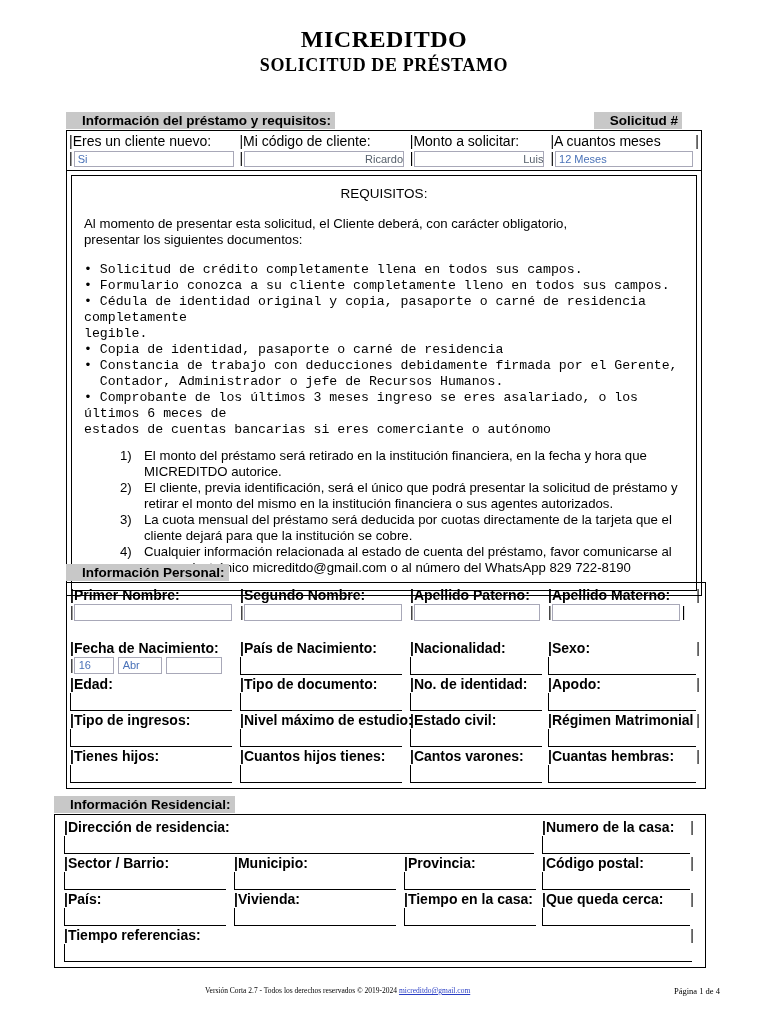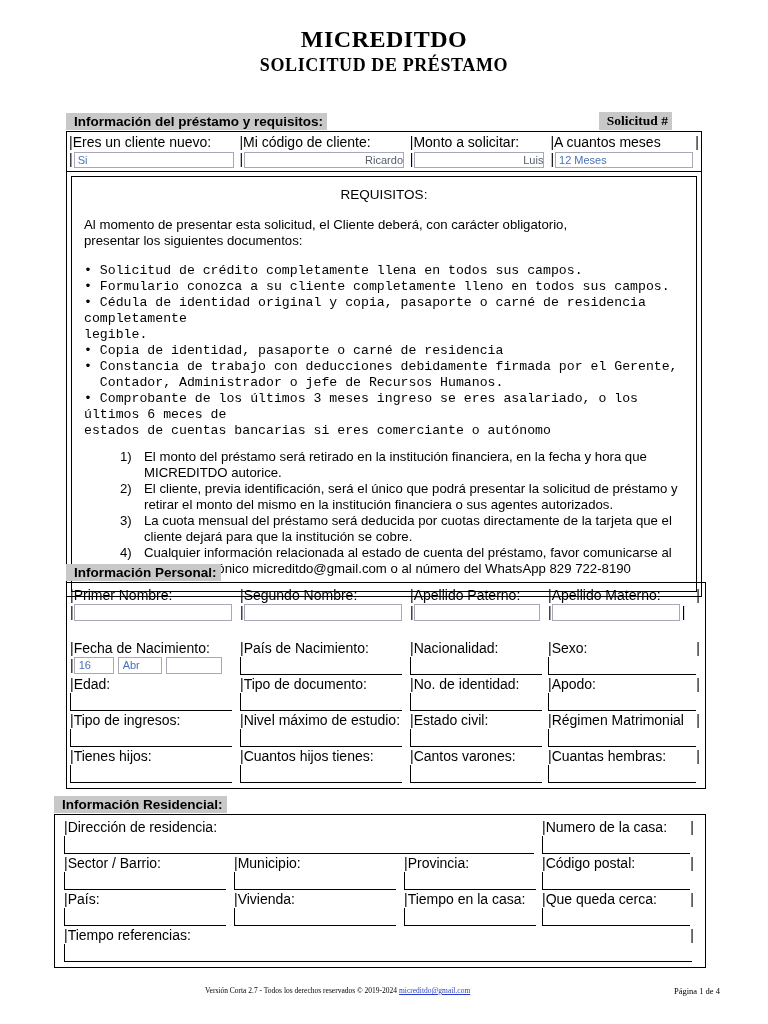--- a/index.html
+++ b/index.html
@@ -46,28 +46,27 @@
   
   .section-head-row {
     display: flex;
     align-items: flex-end;
     font-weight: bold;
     font-size: 13.5px;
     margin-bottom: 1px;
   }
   .section-head {
     background: #c8c8c8;
-    padding: 1px 4px 1px 8px;
+    padding: 1px 4px 1px 16px;
     display: inline-block;
     white-space: nowrap;
   }
   .section-head.solicitud {
     margin-left: auto;
-    margin-right: 30px;
-    font-family: Liberation Serif, serif;
+    margin-right: 20px;
   }
 
   
   .loan-block {
     position: absolute;
     left: 66px;
     top: 86px;
     width: 636px;
   }
   .loan-fields {
@@ -162,21 +161,21 @@
     display: flex;
     flex-direction: column;
   }
   .flabel {
     font-size: 14px;
     line-height: 18px;
     white-space: nowrap;
     display: flex;
     justify-content: space-between;
   }
-  .flabel .lbl-text { white-space: nowrap; }
+  .flabel .lbl-text { white-space: nowrap; font-weight: bold; }
   .flabel .lbl-endpipe { }
   .fline {
     border-bottom: 1.4px solid #000;
     border-left: 1.4px solid #000;
     height: 18px;
     box-sizing: border-box;
     margin-right: 3px;
   }
   .fbox {
     border: 1px solid #a8a8b8;

